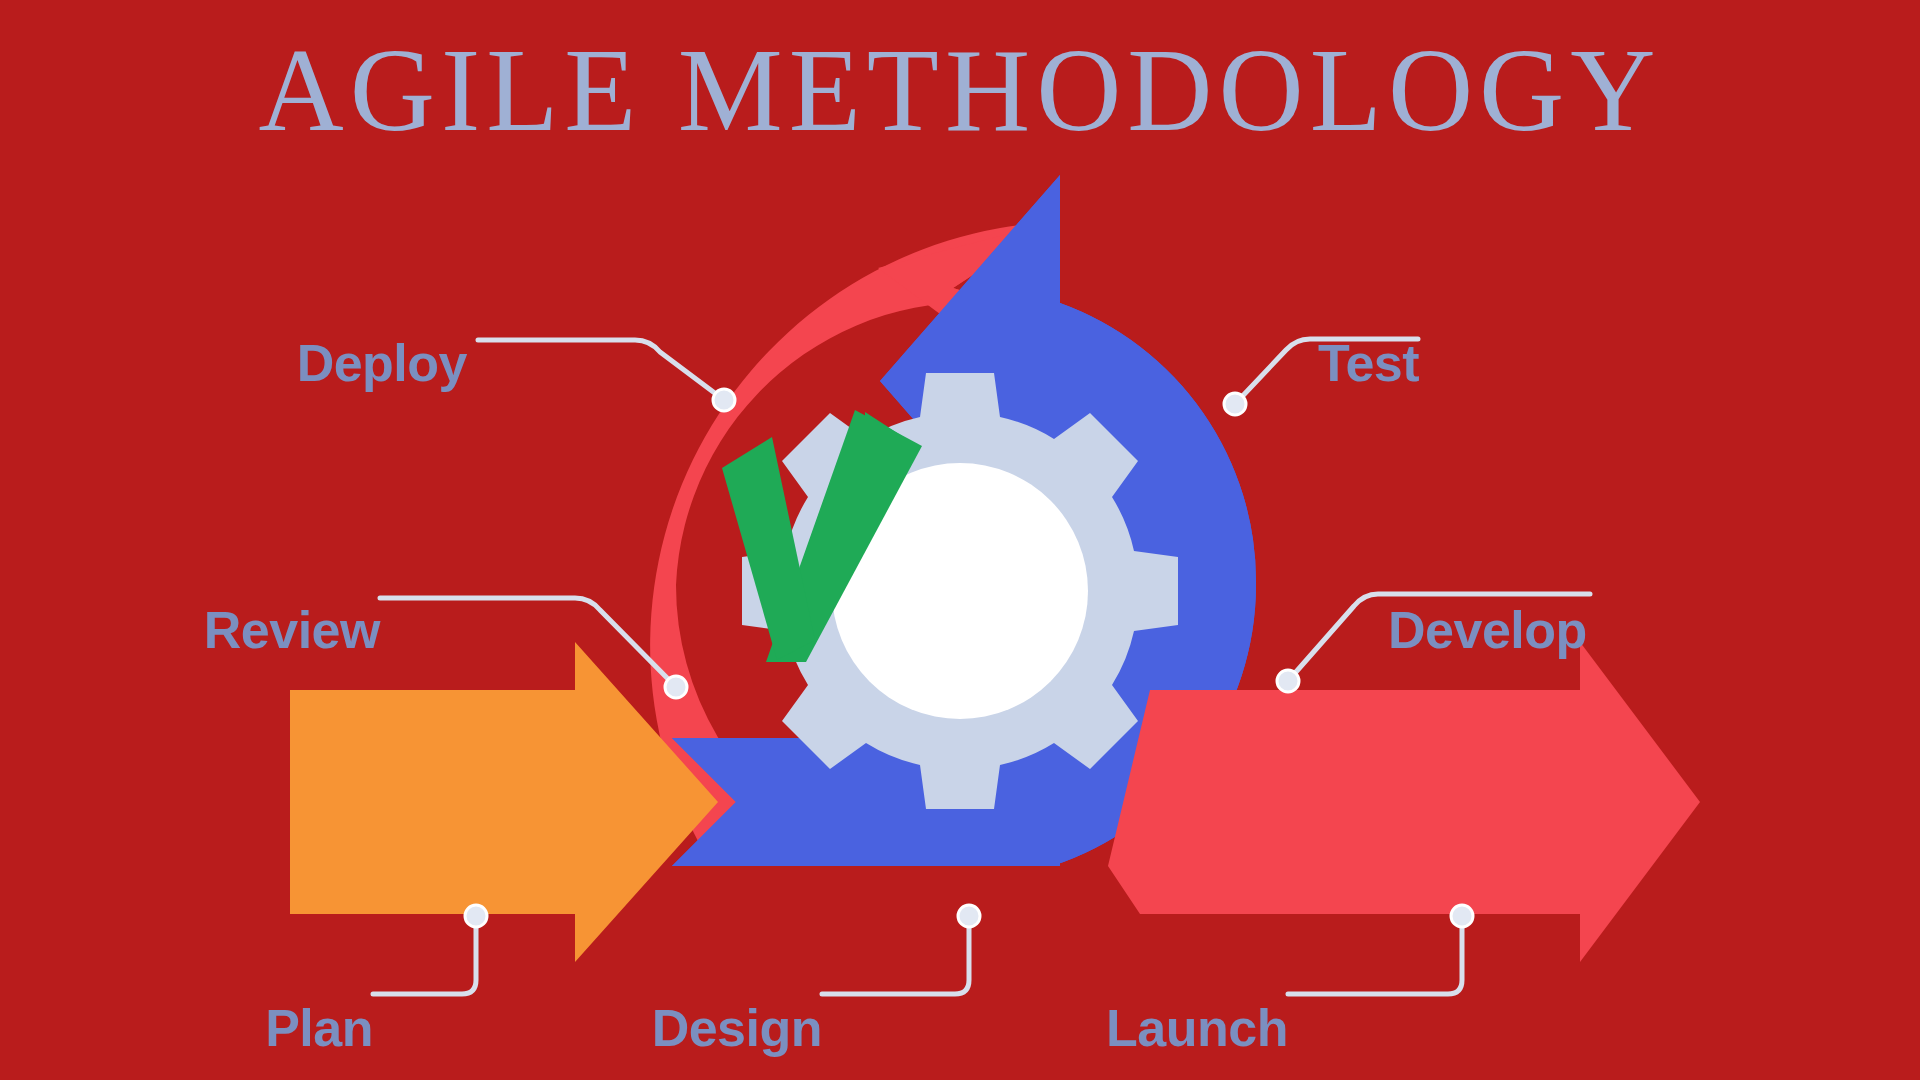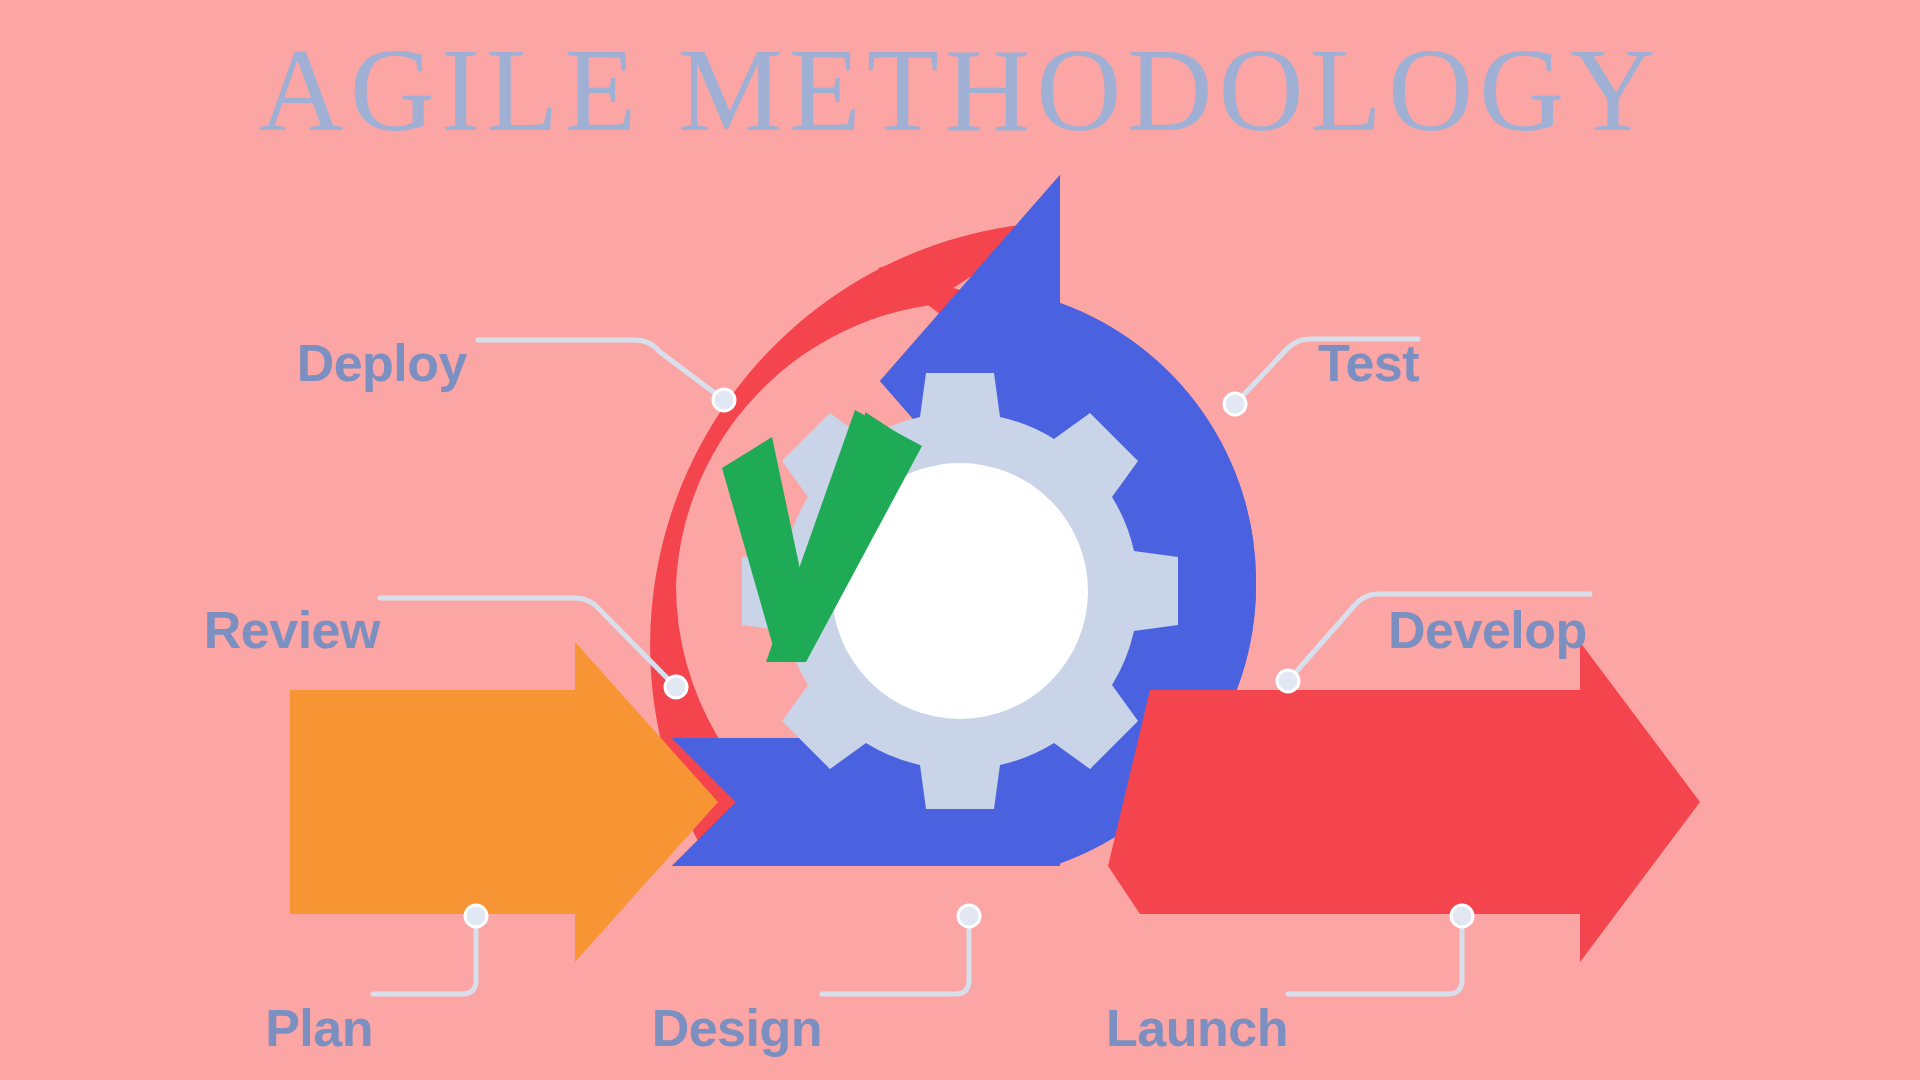--- a/index.html
+++ b/index.html
@@ -50,21 +50,21 @@
   }
   .connector-dot {
     fill: #e2e8f3;
     stroke: #ffffff;
     stroke-width: 3;
   }
 </style>
 </head>
 <body>
 
-<div id="stage" style="background: #fca5a5;">
+<div id="stage" style="background: #b91c1c;">
   <svg viewBox="0 0 1920 1080" xmlns="http://www.w3.org/2000/svg">
 
     <text class="title-text" x="960" y="130" text-anchor="middle" fill="#9fb0d4">AGILE METHODOLOGY</text>
 
     <g>
       <path fill="#F4454F" d="M 1053 222
                L 953 288
                L 1005 304
                A 296 296 0 0 0 676 585
                A 296 296 0 0 0 830 845

